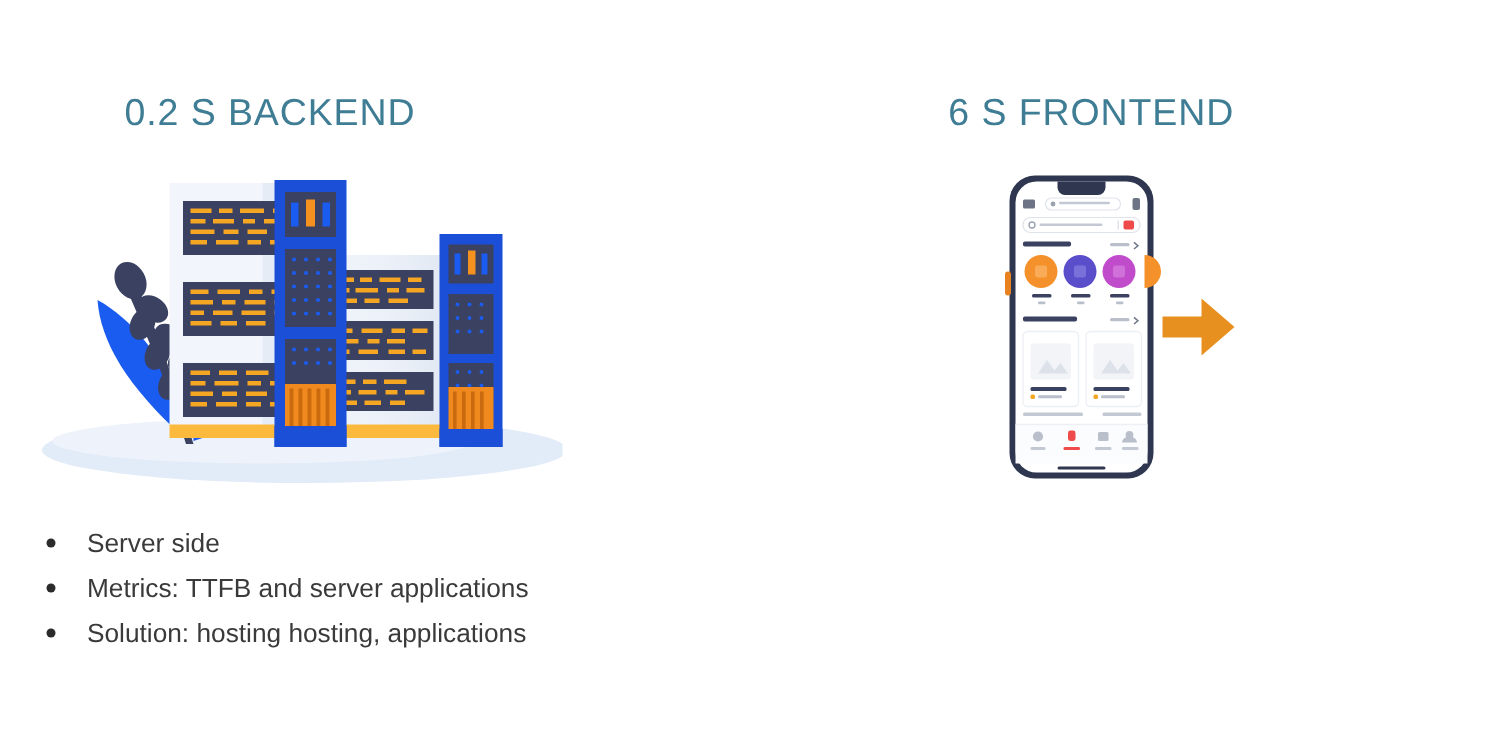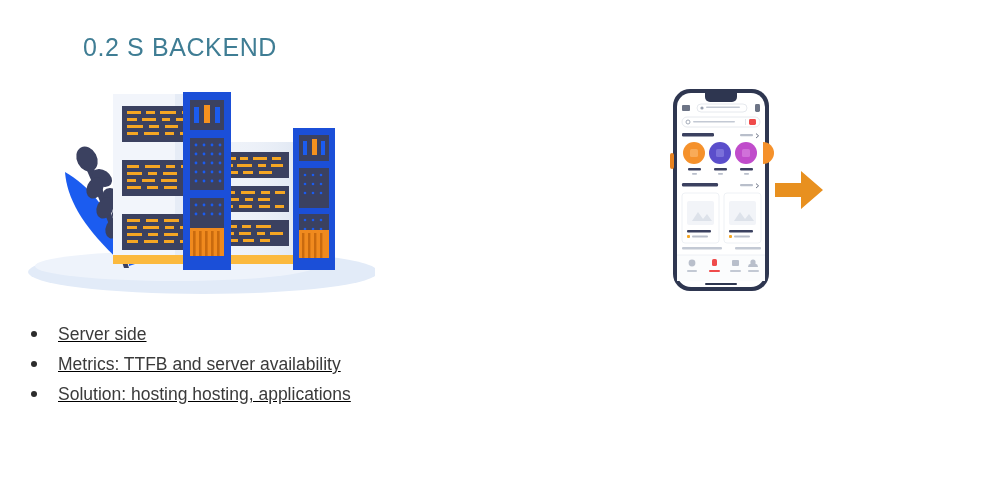--- a/index.html
+++ b/index.html
@@ -13,20 +13,21 @@
     position: relative;
     overflow: hidden;
     font-family: "Liberation Sans", sans-serif;
     -webkit-font-smoothing: antialiased;
   }
 
   .slide {
     position: absolute;
     inset: 0;
     background: #ffffff;
+    margin-top: 28px;
   }
 
   
   .col {
     position: absolute;
     top: 0;
     height: 495px;
   }
   .col-left  { left: 0;   width: 500px; }
   .col-right { left: 500px; width: 491px; }
@@ -67,21 +68,20 @@
     left: 165px;
     top: 3px;
   }
 
   
   .bullets {
     position: absolute;
     margin: 0;
     padding: 0;
     list-style: none;
-    text-decoration: underline;
   }
   .bullets-left {
     top: 320px;
     left: 30px;
     width: 430px;
   }
   .bullet-item {
     position: relative;
     padding-left: 28px;
     font-size: 17.5px;
@@ -322,27 +322,28 @@
           <linearGradient id="shadeB" x1="0" y1="0" x2="1" y2="0">
             <stop offset="0%" stop-color="#ffffff" stop-opacity="0"></stop>
             <stop offset="100%" stop-color="#c8d5e8" stop-opacity="0.35"></stop>
           </linearGradient>
         </defs>
       </svg>
     </div>
 
     <ul class="bullets bullets-left">
       <li class="bullet-item">Server side</li>
-      <li class="bullet-item">Metrics: TTFB and server availability</li>
+      <li class="bullet-item">Metrics: TTFB and server applications</li>
       <li class="bullet-item">Solution: hosting hosting, applications</li>
     </ul>
   </div>
 
   <div class="col col-right">
 
+    <div class="heading">6 S FRONTEND</div>
 
     <div class="stage">
       <svg class="svg-phone" width="190" height="220" viewBox="0 0 190 220">
 
         <g>
           <rect x="8" y="6" width="96" height="202" rx="17" fill="#2e3650"></rect>
           <rect x="12" y="10" width="88" height="194" rx="14" fill="#ffffff"></rect>
           <rect x="5" y="70" width="4" height="16" rx="2" fill="#e8821f"></rect>
           <path d="M40 10 h32 a0 0 0 0 1 0 0 v4 a5 5 0 0 1 -5 5 h-22 a5 5 0 0 1 -5 -5 z" fill="#2e3650"></path>
         </g>

